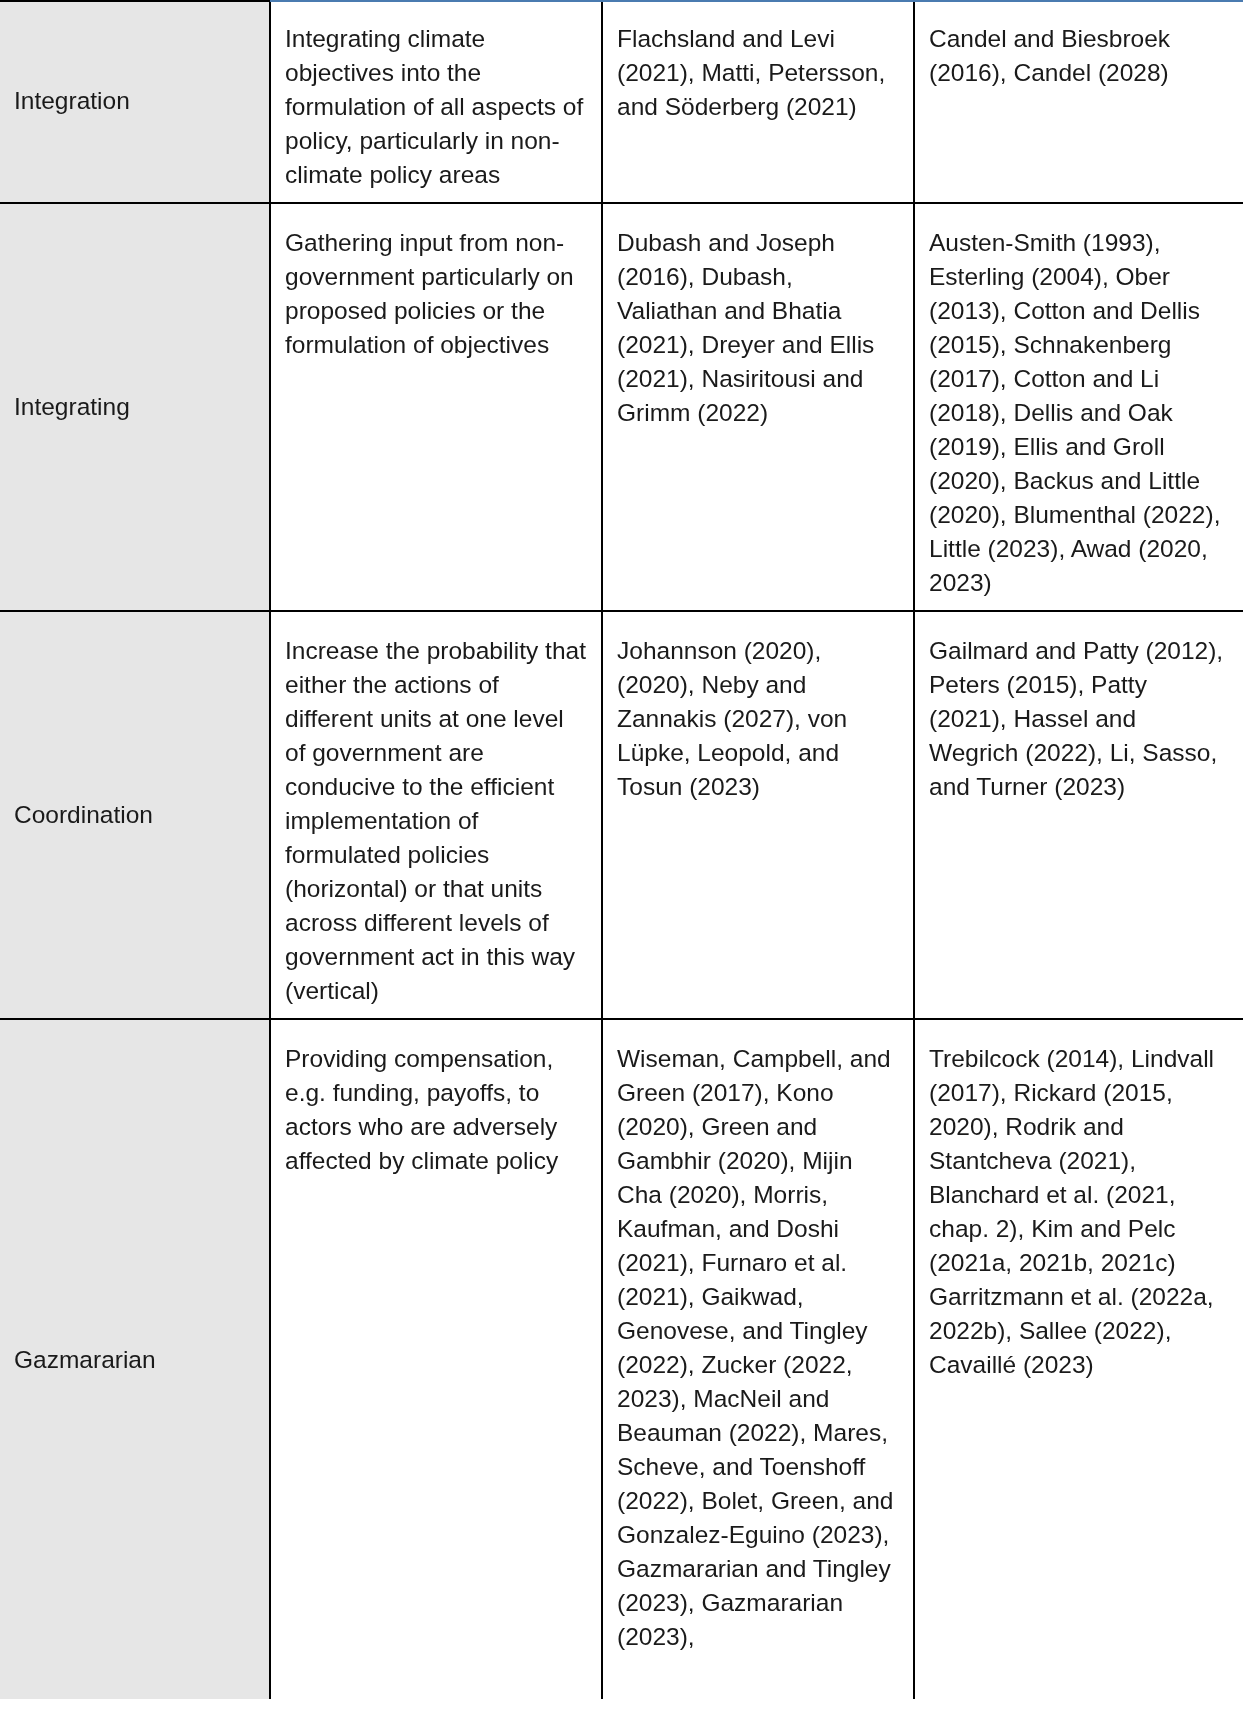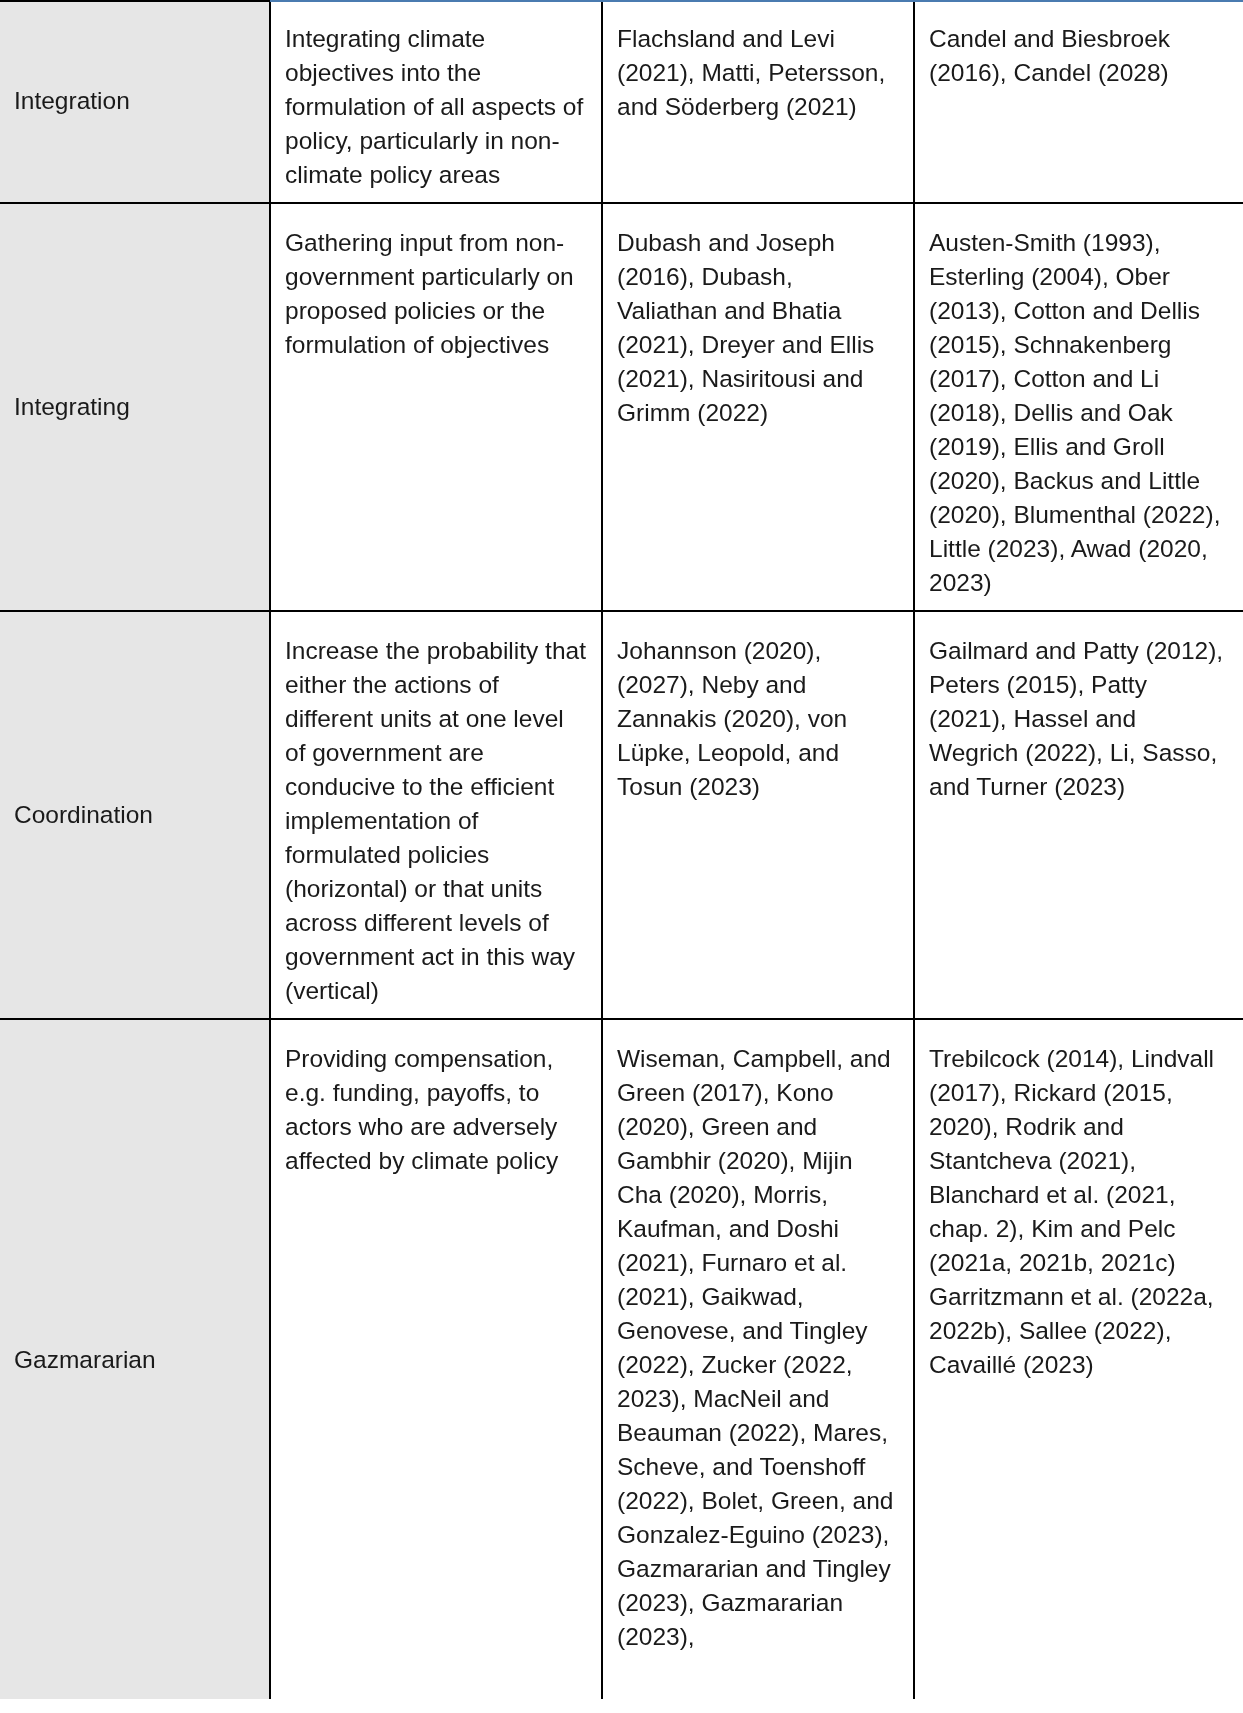--- a/index.html
+++ b/index.html
@@ -114,21 +114,21 @@
       </td>
     </tr>
     <tr class="r3">
       <td class="mech">
         <span class="cell-text">Coordination</span>
       </td>
       <td>
         <div class="cell-text">Increase the probability that either the actions of different units at one level of government are conducive to the efficient implementation of formulated policies (horizontal) or that units across different levels of government act in this way (vertical)</div>
       </td>
       <td>
-        <div class="cell-text">Johannson (2020), (2027), Neby and Zannakis (2020), von Lüpke, Leopold, and Tosun (2023)</div>
+        <div class="cell-text">Johannson (2020), (2020), Neby and Zannakis (2027), von Lüpke, Leopold, and Tosun (2023)</div>
       </td>
       <td class="last">
         <div class="cell-text">Gailmard and Patty (2012), Peters (2015), Patty (2021), Hassel and Wegrich (2022), Li, Sasso, and Turner (2023)</div>
       </td>
     </tr>
     <tr class="r4">
       <td class="mech">
         <span class="cell-text">Gazmararian</span>
       </td>
       <td>

